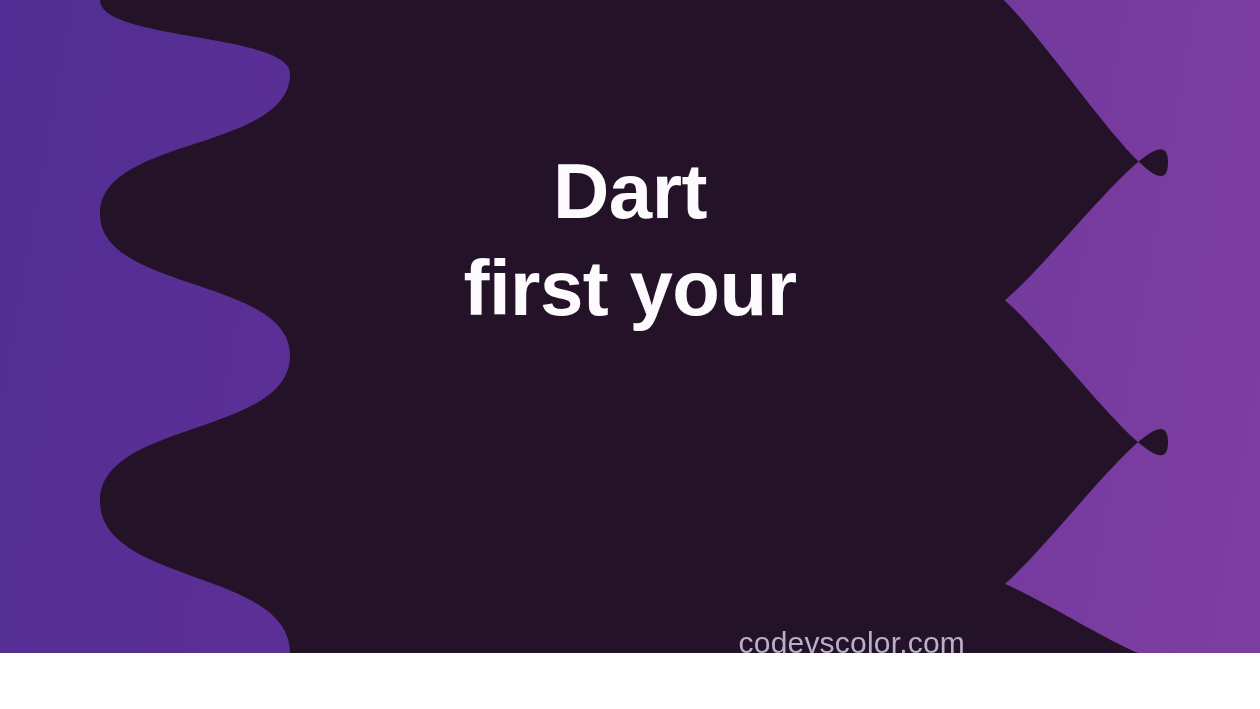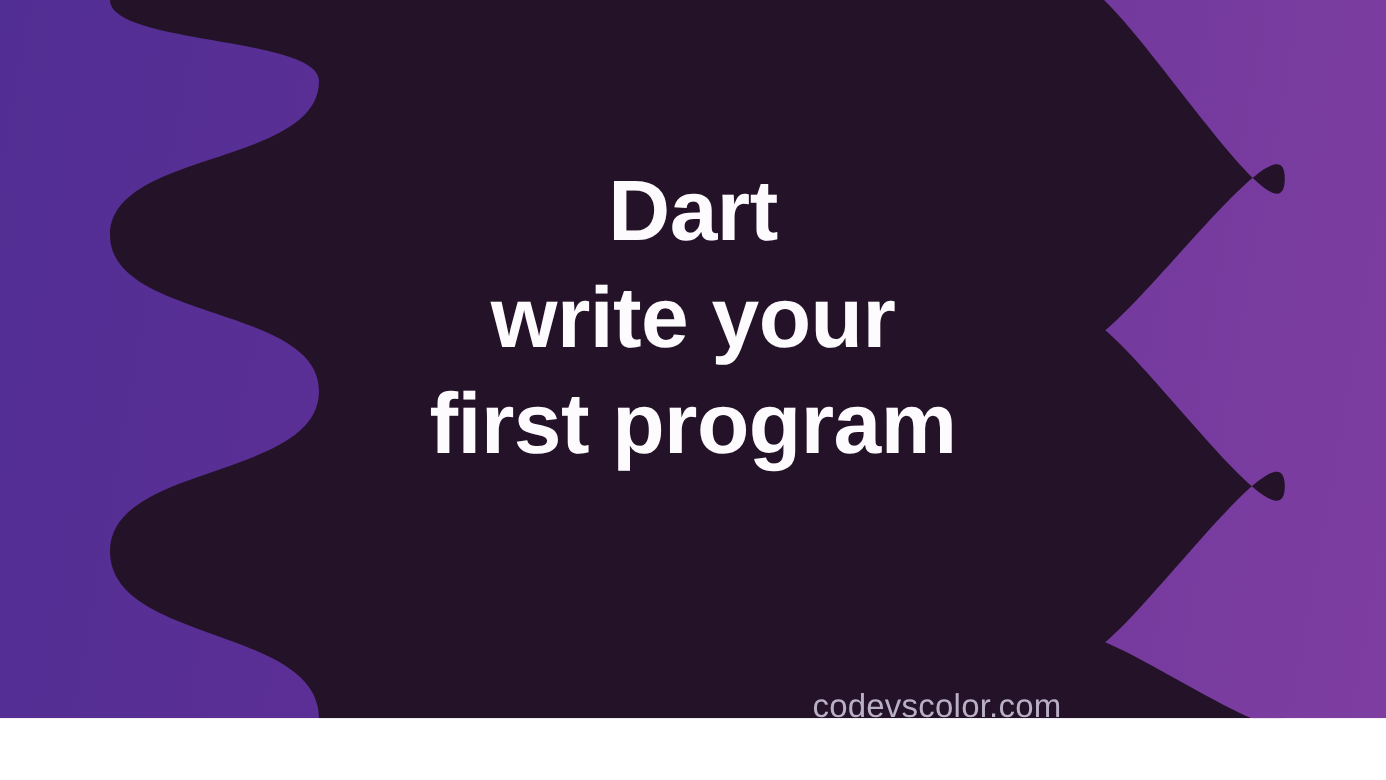--- a/index.html
+++ b/index.html
@@ -77,20 +77,19 @@
 
 <div class="banner">
 
   <svg class="blob-layer" viewBox="0 0 1260 709" preserveAspectRatio="none" xmlns="http://www.w3.org/2000/svg" aria-hidden="true">
       <path d="M 100 0 C 100 44, 290 36, 290 80 C 290 163.60000000000002, 100 148.39999999999998, 100 232 C 100 316.7, 290 301.3, 290 386 C 290 472.9, 100 457.1, 100 544 C 100 634.75, 290 618.25, 290 709 L 1168 709 C 1168 750.25, 975 592.75, 975 634 C 975 718.7, 1168 395.3, 1168 480 C 1168 564.7, 975 241.3, 975 326 C 975 408.5, 1168 93.5, 1168 176 C 1168 268, 975 -92, 975 0 Z" fill="#241328"></path>
     </svg>
 
   <div class="content">
     <h1 class="headline">
       <span class="ln">Dart</span>
-      <span class="ln">write your</span>
-      <span class="ln">first program</span>
+      <span class="ln">first your</span>
     </h1>
   </div>
 
   <div class="watermark">codevscolor.com</div>
 
 </div>
 
 </body></html>

